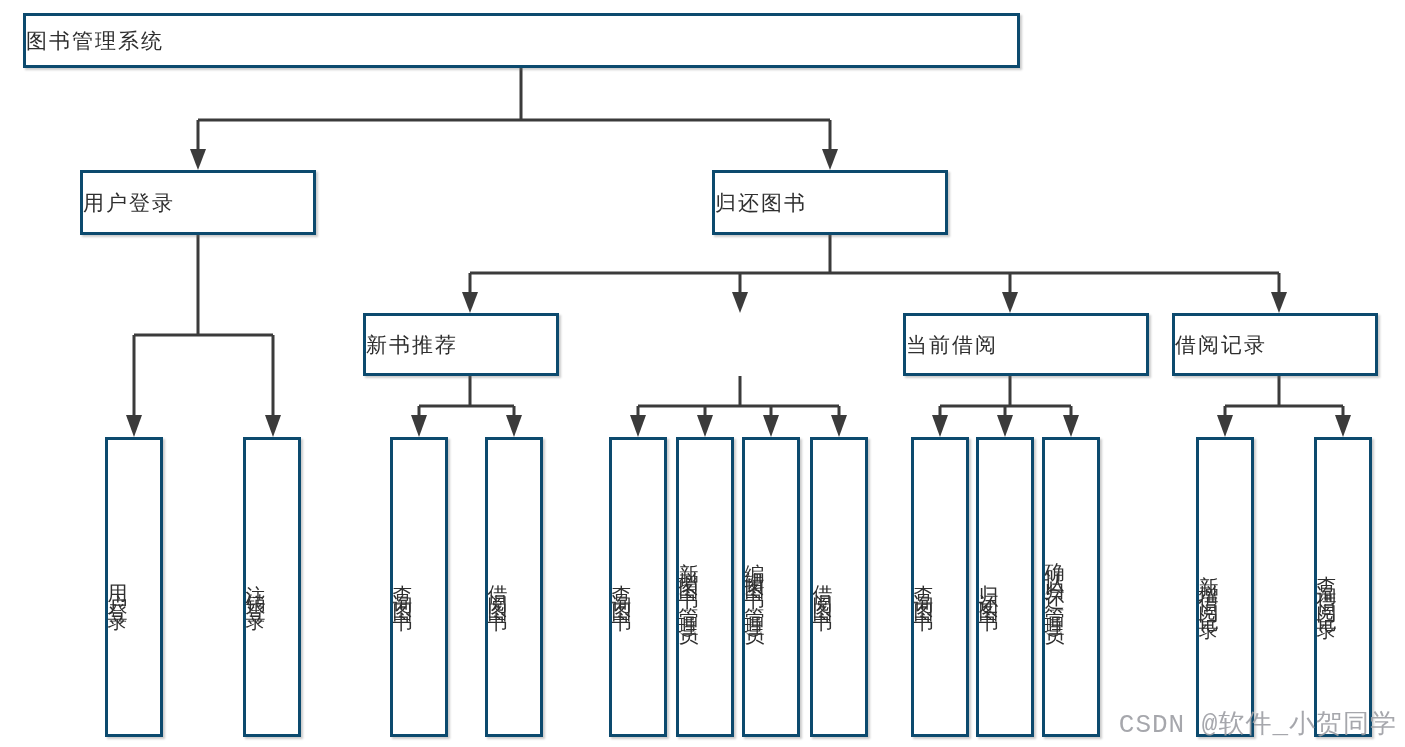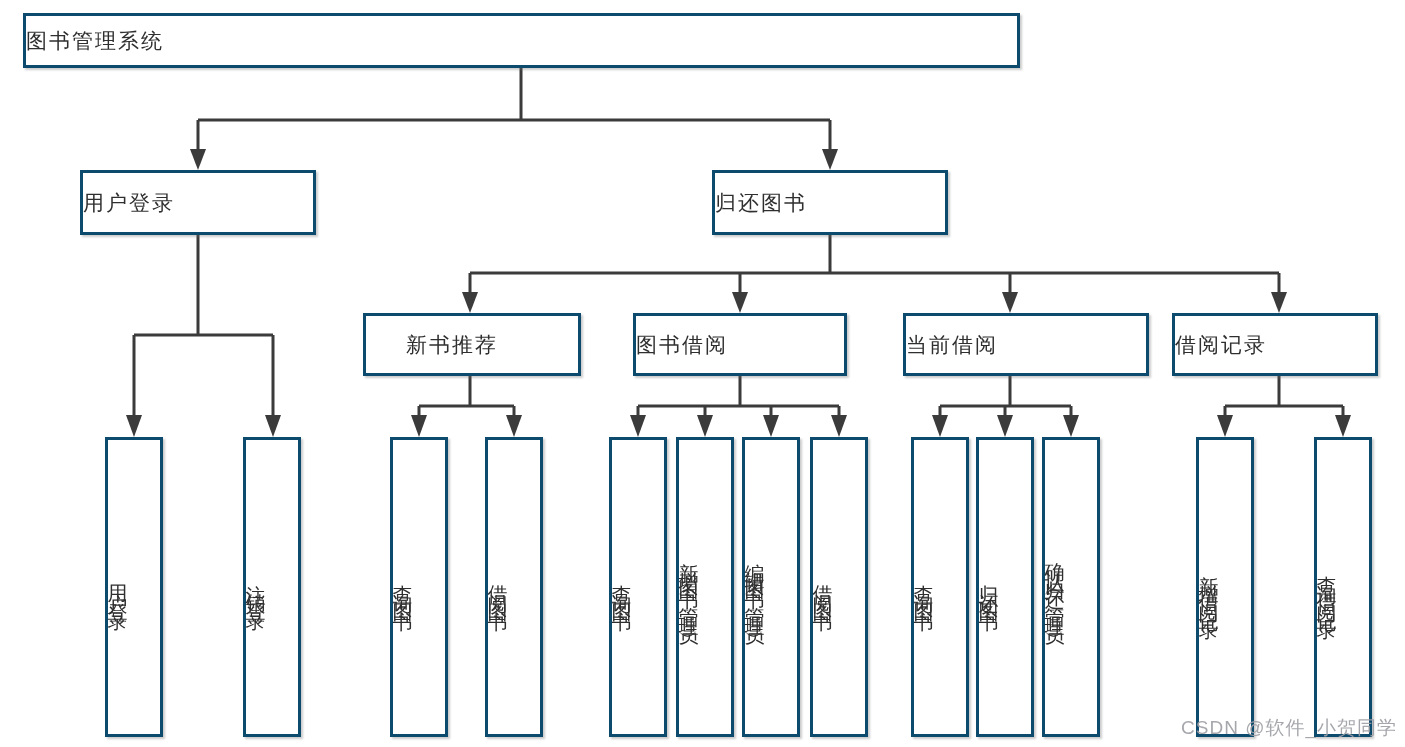--- a/index.html
+++ b/index.html
@@ -46,21 +46,21 @@
     letter-spacing: 9px;
     line-height: 1;
     white-space: nowrap;
   }
   
   .box-root        { left: 23px;   top: 13px;  width: 997px; height: 55px; }
   
   .box-user-login  { left: 80px;   top: 170px; width: 236px; height: 65px; }
   .box-book-mgmt   { left: 712px;  top: 170px; width: 236px; height: 65px; }
   
-  .box-new-book    { left: 363px;  top: 313px; width: 218px; height: 63px; padding-left: 40px; }
+  .box-new-book    { left: 363px;  top: 313px; width: 196px; height: 63px; }
   .box-borrowing   { left: 633px;  top: 313px; width: 214px; height: 63px; }
   .box-current     { left: 903px;  top: 313px; width: 246px; height: 63px; }
   .box-records     { left: 1172px; top: 313px; width: 206px; height: 63px; }
   
   .leaf { top: 437px; width: 58px; height: 300px; }
   .leaf-1  { left: 105px; }
   .leaf-2  { left: 243px; }
   .leaf-3  { left: 390px; }
   .leaf-4  { left: 485px; }
   .leaf-5  { left: 609px; }
@@ -69,26 +69,27 @@
   .leaf-8  { left: 810px; }
   .leaf-9  { left: 911px; }
   .leaf-10 { left: 976px; }
   .leaf-11 { left: 1042px; }
   .leaf-12 { left: 1196px; }
   .leaf-13 { left: 1314px; }
   .watermark {
     position: absolute;
     right: 8px;
     bottom: 6px;
-    font-size: 19px;
+    font-size: 26px;
     letter-spacing: 1px;
     color: #9fa0a6;
     opacity: 0.92;
     z-index: 5;
     white-space: nowrap;
+    font-family: Liberation Mono, monospace;
   }
 </style>
 </head>
 <body>
 
 <div class="canvas">
 
   <svg class="connectors" viewBox="0 0 1405 747" xmlns="http://www.w3.org/2000/svg">
     <g stroke="#3b3b3b" stroke-width="3" fill="none">
 
@@ -139,23 +140,20 @@
   <div class="box box-user-login">
     <span class="h-label">用户登录</span>
   </div>
   <div class="box box-book-mgmt">
     <span class="h-label">归还图书</span>
   </div>
 
   <div class="box box-new-book">
     <span class="h-label">新书推荐</span>
   </div>
-  <div class="box box-borrowing">
-    <span class="h-label">图书借阅</span>
-  </div>
   <div class="box box-current">
     <span class="h-label">当前借阅</span>
   </div>
   <div class="box box-records">
     <span class="h-label">借阅记录</span>
   </div>
 
   <div class="box leaf leaf-1">
     <span class="v-label">用户登录</span>
   </div>

